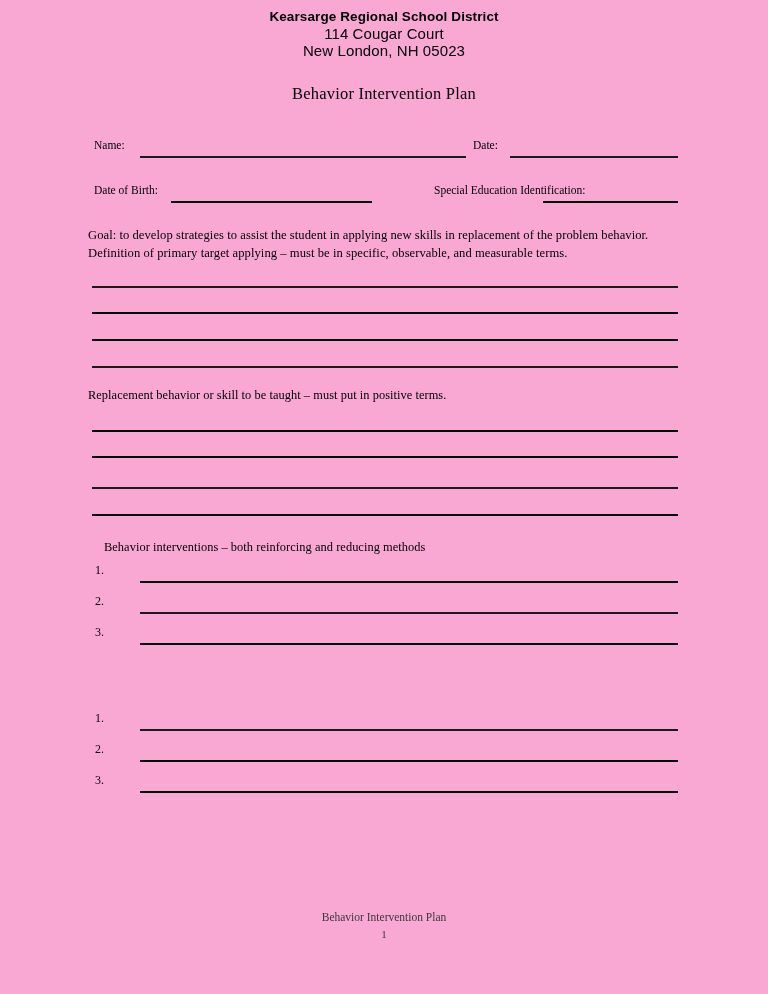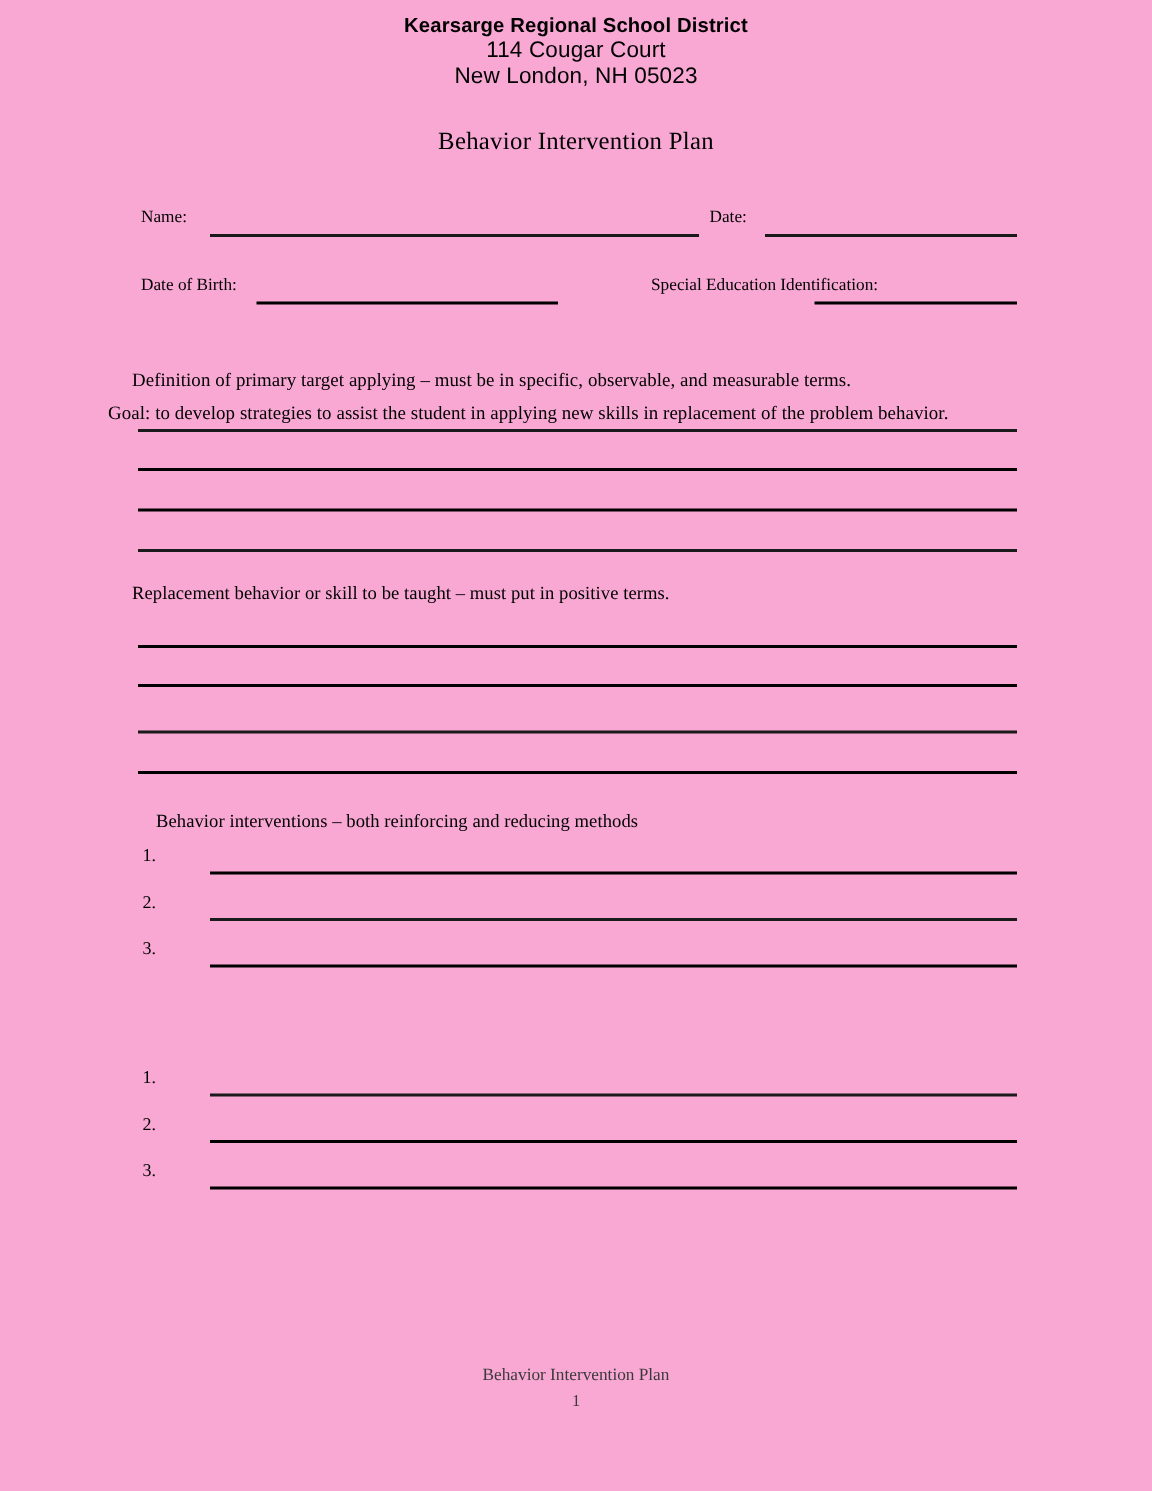--- a/index.html
+++ b/index.html
@@ -123,21 +123,21 @@
 
   <div class="field-label" style="left:473px; top:139px;">Date:</div>
   <div class="rule thin" style="left:510px; top:156px; width:168px;"></div>
 
   <div class="field-label" style="left:94px; top:184px;">Date of Birth:</div>
   <div class="rule thick" style="left:171px; top:201px; width:201px;"></div>
 
   <div class="field-label" style="left:387px; top:184px;margin-left:47px;">Special Education Identification:</div>
   <div class="rule thick" style="left:543px; top:201px; width:135px;"></div>
 
-  <div class="body-text" style="left:72px; top:228px;margin-top:40px;">Goal: to develop strategies to assist the student in applying new skills in replacement of the problem behavior.</div>
+  <div class="body-text" style="left:88px; top:228px;">Goal: to develop strategies to assist the student in applying new skills in replacement of the problem behavior.</div>
   <div class="body-text" style="left:88px; top:246px;">Definition of primary target applying – must be in specific, observable, and measurable terms.</div>
 
   <div class="rule thin" style="left:92px; top:286px; width:586px;"></div>
   <div class="rule thick" style="left:92px; top:312px; width:586px;"></div>
   <div class="rule thick" style="left:92px; top:339px; width:586px;"></div>
   <div class="rule thin" style="left:92px; top:366px; width:586px;"></div>
 
   <div class="section-heading" style="left:88px; top:388px;">Replacement behavior or skill to be taught – must put in positive terms.</div>
 
   <div class="rule thick" style="left:92px; top:430px; width:586px;"></div>

